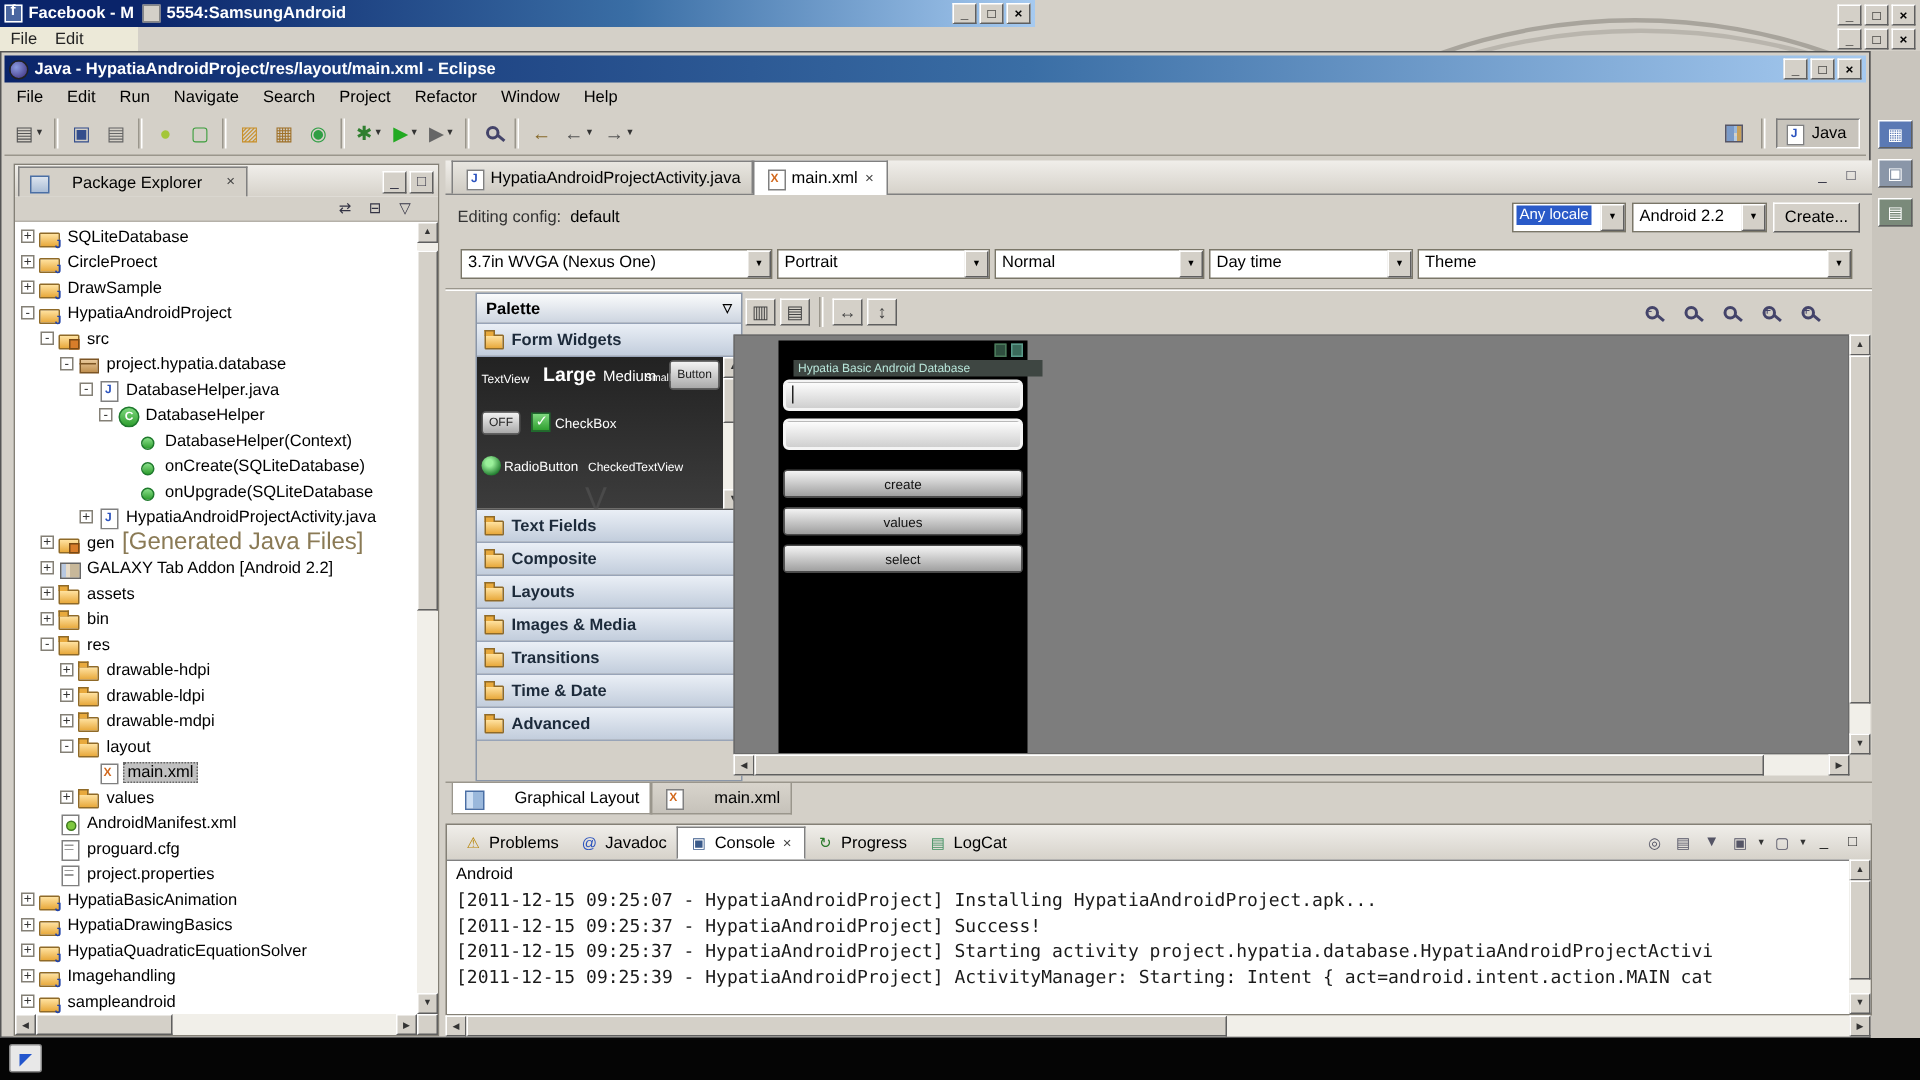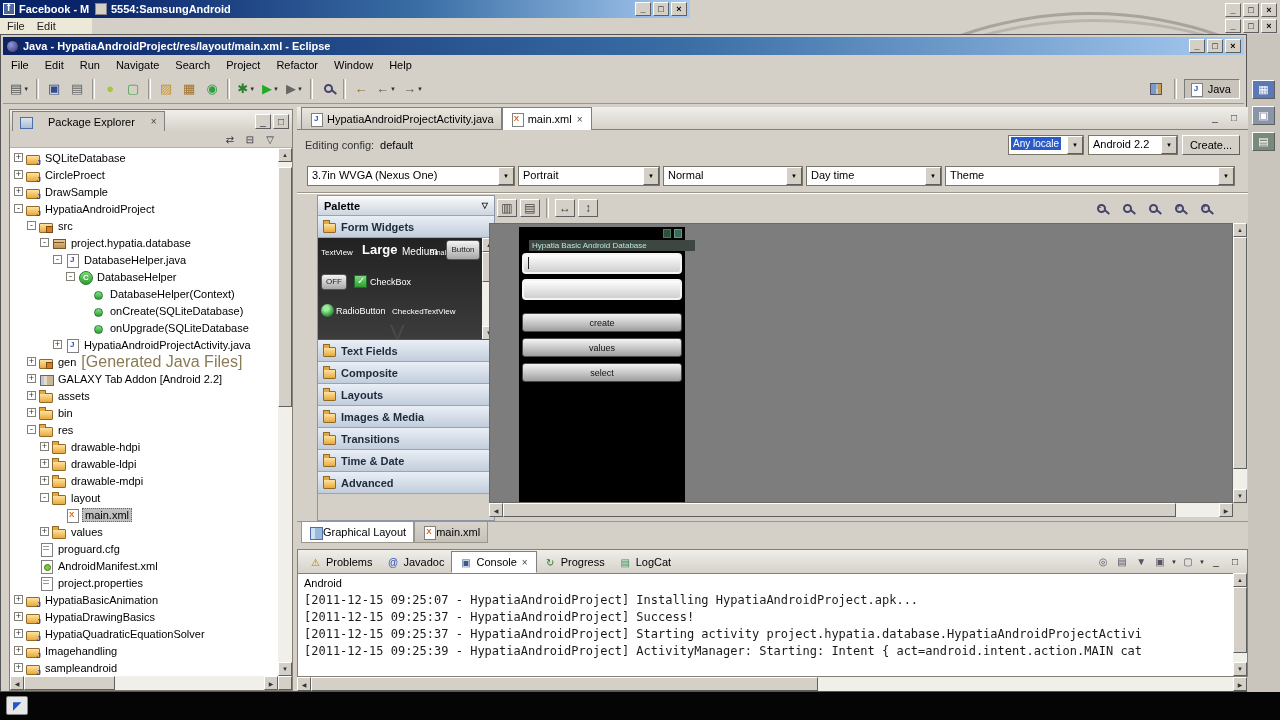--- a/index.html
+++ b/index.html
@@ -54,21 +54,21 @@
 .ti.layout::before{content:"";position:absolute;left:1px;top:2px;width:11px;height:11px;background:linear-gradient(90deg,#cfe0f4 0 4px,#9ab8dc 4px 11px);border:1px solid #4a6fa5}
 .ti.pkgexp::before{content:"";position:absolute;left:1px;top:2px;width:11px;height:10px;background:linear-gradient(#dce4ee,#aabdd6);border:1px solid #4a6fa5}
 
 #pe-header,#console-tabrow,#editor-tabs{background:linear-gradient(#f0eeea,#d6d2ca)}
 .etab{display:flex;align-items:center;gap:4px;height:22px;padding:0 7px;border:1px solid #808080;border-bottom:none;background:linear-gradient(#e8e6e0,#cfcbc3);font-size:11px;white-space:nowrap}
 .etab.on{background:#fff;height:23px;margin-bottom:-1px}
 .tclose{font-size:10px;color:#444;padding:0 1px}
 .ctab{display:flex;align-items:center;gap:4px;height:22px;padding:0 7px;font-size:11px;white-space:nowrap}
 .ctab.on{background:#fff;border:1px solid #808080;border-bottom:1px solid #fff}
 .cti{width:13px;text-align:center;font-size:10px}
-.btab{display:flex;align-items:center;gap:0;height:21px;padding:0 7px;font-size:11px;border:1px solid #9a968c;border-top:none;background:linear-gradient(#d8d4cc,#c6c2ba);white-space:nowrap}
+.btab{display:flex;align-items:center;gap:20px;height:21px;padding:0 7px;font-size:11px;border:1px solid #9a968c;border-top:none;background:linear-gradient(#d8d4cc,#c6c2ba);white-space:nowrap}
 .btab.on{background:#fff}
 .combo{display:flex;height:20px;border:1px solid #7a7668;background:#fff;align-items:stretch}
 .cval{flex:1;padding:2px 4px;white-space:nowrap;overflow:hidden;font-size:11px}
 .cbtn{flex:0 0 16px;display:flex;align-items:center;justify-content:center;font-size:6px;border:1px solid;border-color:#fff #5f5f5f #5f5f5f #fff;background:#d4d0c8}
 .cw0{width:208px}.cw1{width:142px}.cw2{width:140px}.cw3{width:136px}.cw4{width:290px}
 .pcat,#fw-bar{height:22px;display:flex;align-items:center;gap:5px;padding:0 5px;background:linear-gradient(#eaeff6,#c2cddc);border-bottom:1px solid #98a4b8;font-weight:bold;color:#1c2a3a;font-size:11px}
 .fold{width:13px;height:10px;position:relative;background:linear-gradient(#ffe2a0,#e8a93c);border:1px solid #8f6a28;border-radius:1px;margin-top:2px;flex:0 0 auto}
 .fold::before{content:"";position:absolute;left:-1px;top:-4px;width:5px;height:3px;background:#e8a93c;border:1px solid #8f6a28;border-bottom:none}
 .pe-ic{min-width:16px;height:15px;display:flex;align-items:center;justify-content:center;font-size:10px;color:#334}
 .cvi{width:20px;height:18px;display:flex;align-items:center;justify-content:center;font-size:12px;color:#444}
@@ -359,27 +359,27 @@
           <span class="ti xml"></span>
           <span class="tlabel sel">main.xml</span>
         </div>
         <div class="trow" style="padding-left: 29px;">
           <span class="expb">+</span>
           <span class="ti folder"></span>
           <span class="tlabel">values</span>
         </div>
         <div class="trow" style="padding-left: 16px;">
           <span class="expsp"></span>
+          <span class="ti manifest"></span>
+          <span class="tlabel">AndroidManifest.xml</span>
+        </div>
+        <div class="trow" style="padding-left: 16px;">
+          <span class="expsp"></span>
           <span class="ti file"></span>
           <span class="tlabel">proguard.cfg</span>
-        </div>
-        <div class="trow" style="padding-left: 16px;">
-          <span class="expsp"></span>
-          <span class="ti manifest"></span>
-          <span class="tlabel">AndroidManifest.xml</span>
         </div>
         <div class="trow" style="padding-left: 16px;">
           <span class="expsp"></span>
           <span class="ti file"></span>
           <span class="tlabel">project.properties</span>
         </div>
         <div class="trow" style="padding-left: 3px;">
           <span class="expb">+</span>
           <span class="ti project"></span>
           <span class="tlabel">HypatiaBasicAnimation</span>

